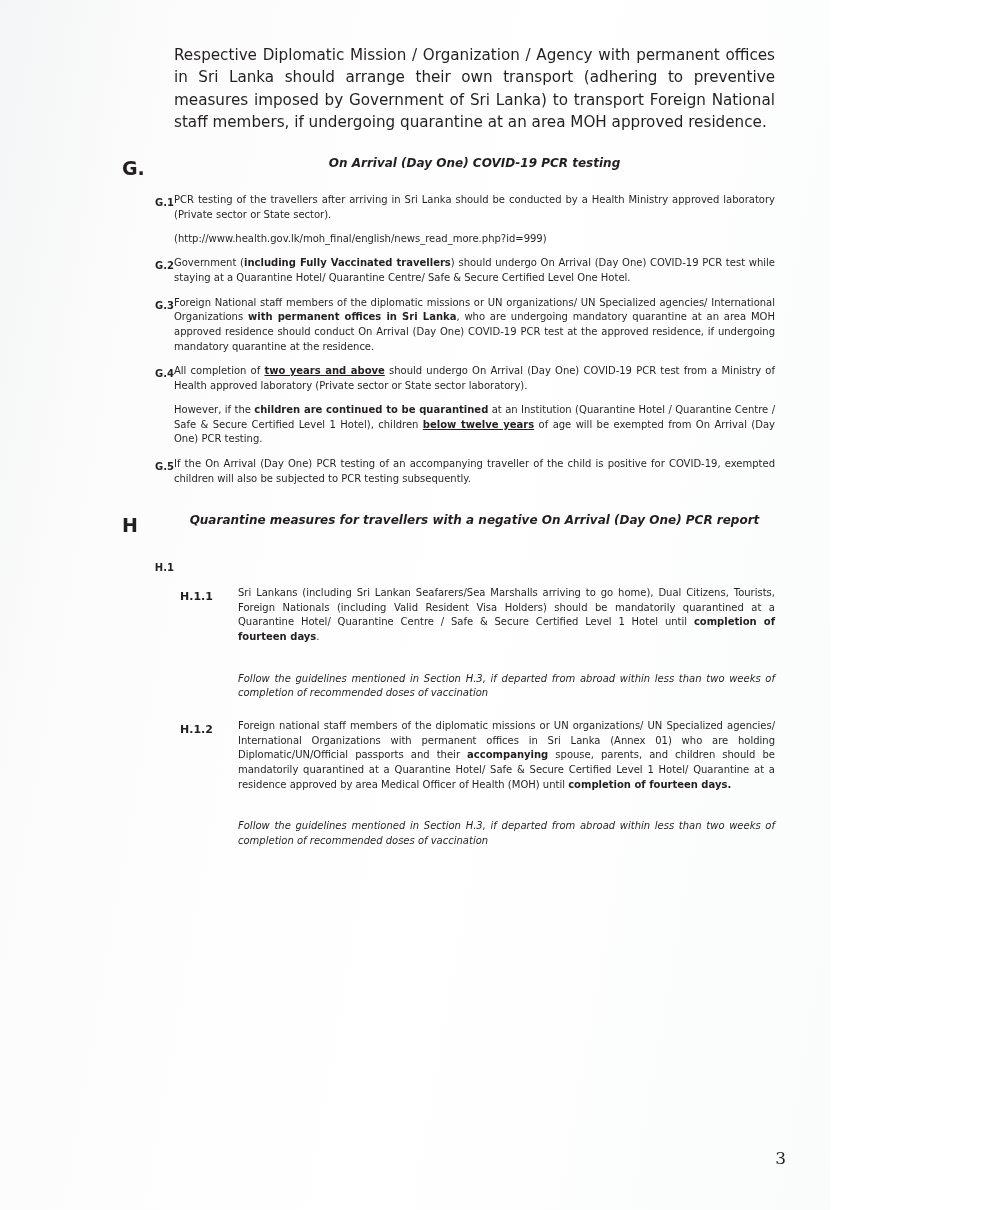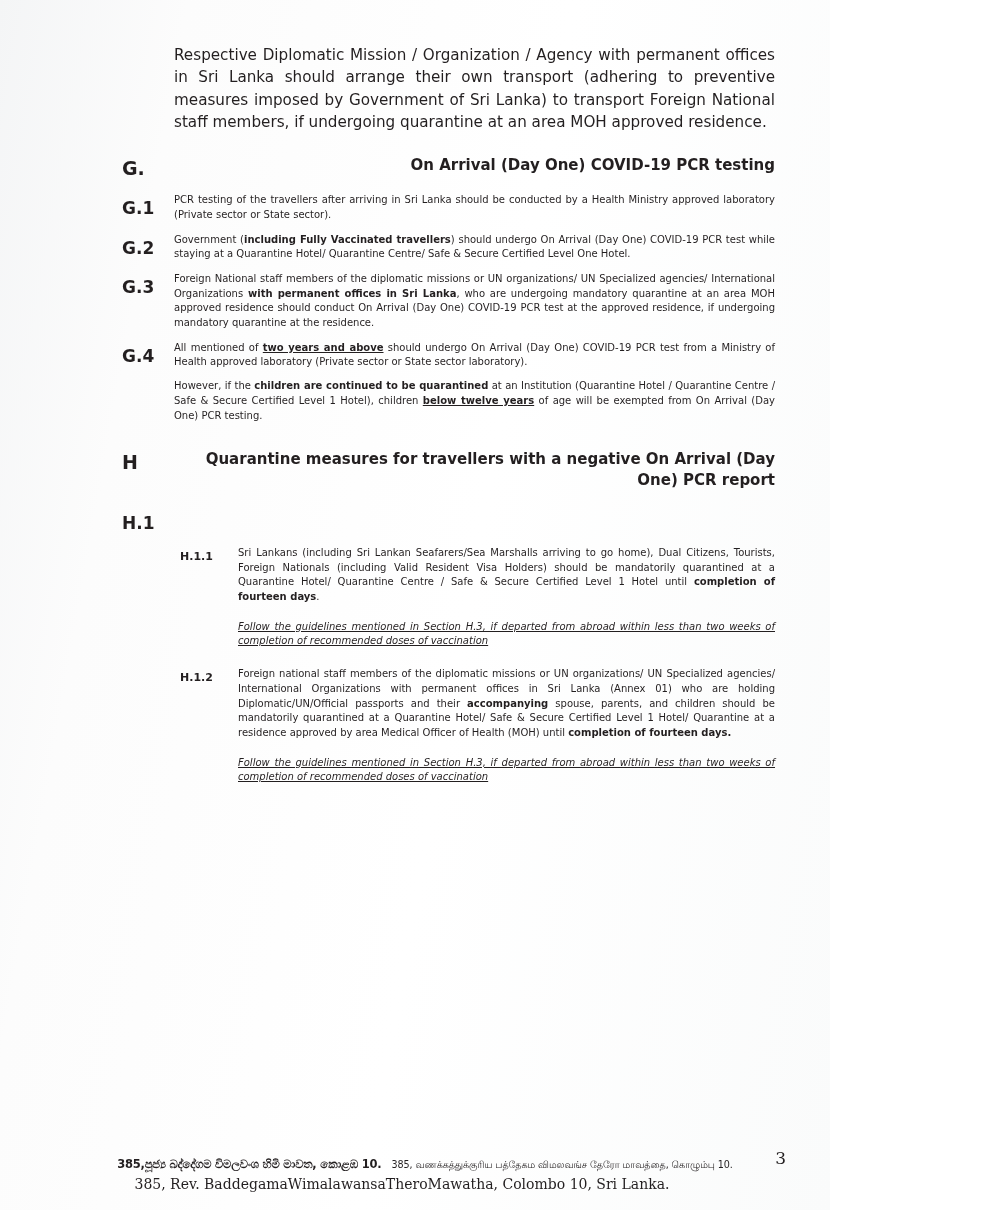--- a/index.html
+++ b/index.html
@@ -47,33 +47,34 @@
   .blk .bdy {
     flex: 1 1 auto;
     color: #231f20;
     text-align: justify;
     text-justify: inter-word;
     line-height: 1.47;
     font-size: 10px;
   }
 
   
-  .lvl1 > .lbl { width: 52px; font-size: 17px; padding-top: 3px; }
+  .lvl1 > .lbl { width: 52px; font-size: 10px; padding-top: 3px; text-align: right; }
 
   
   .lvl2 { margin-left: 58px; }
   .lvl2 > .lbl { width: 58px; font-size: 11px; padding-top: 3px; }
 
   
   .heading > .lbl { width: 52px; font-size: 19px; padding-top: 0; }
   .heading > .bdy {
-    font-size: 15px;
+    font-size: 12px;
     font-weight: bold;
     line-height: 1.36;
-    text-align: right;
+    text-align: center;
+    font-style: italic;
   }
 
   
   .para-plain {
     margin-left: 52px;
     color: #231f20;
     font-size: 15.2px;
     line-height: 1.47;
     text-align: justify;
     margin-bottom: 10px;
@@ -83,24 +84,23 @@
     margin-left: 52px;
     margin-bottom: 22px;
   }
 
   .sub-para {
     margin-top: 9px;
     text-align: justify;
   }
   .note-italic {
     font-style: italic;
-    margin-top: 15px;
-    text-align: justify;
-    line-height: 1.47;
-    text-decoration: underline;
+    margin-top: 27px;
+    text-align: justify;
+    line-height: 1.47;
   }
 
   b, .b { font-weight: bold; }
   .u { text-decoration: underline; font-weight: bold; }
 
   .gap-sm { height: 8px; }
   .gap-md { height: 16px; }
 
   
   .footer {
@@ -154,41 +154,46 @@
 
     <div class="blk heading">
       <div class="lbl">G.</div>
       <div class="bdy">On Arrival (Day One) COVID-19 PCR testing</div>
     </div>
 
     <div class="blk lvl1">
       <div class="lbl">G.1</div>
       <div class="bdy">
         <div>PCR testing of the travellers after arriving in Sri Lanka should be conducted by a Health Ministry approved laboratory (Private sector or State sector).</div>
+        <div class="sub-para">(http://www.health.gov.lk/moh_final/english/news_read_more.php?id=999)</div>
       </div>
     </div>
 
     <div class="blk lvl1">
       <div class="lbl">G.2</div>
       <div class="bdy"><span>Government (</span><span class="b">including Fully Vaccinated travellers</span><span>) should undergo On Arrival (Day One) COVID-19 PCR test while staying at a Quarantine Hotel/ Quarantine Centre/ Safe &amp; Secure Certified Level One Hotel.</span></div>
     </div>
 
     <div class="blk lvl1">
       <div class="lbl">G.3</div>
       <div class="bdy"><span>Foreign National staff members of the diplomatic missions or UN organizations/ UN Specialized agencies/ International Organizations </span><span class="b">with permanent offices in Sri Lanka</span><span>, who are undergoing mandatory quarantine at an area MOH approved residence should conduct On Arrival (Day One) COVID-19 PCR test at the approved residence, if undergoing mandatory quarantine at the residence.</span></div>
     </div>
 
     <div class="blk lvl1">
       <div class="lbl">G.4</div>
       <div class="bdy">
-        <div><span>All mentioned of </span><span class="u">two years and above</span><span> should undergo On Arrival (Day One) COVID-19 PCR test from a Ministry of Health approved laboratory (Private sector or State sector laboratory).</span></div>
+        <div><span>All completion of </span><span class="u">two years and above</span><span> should undergo On Arrival (Day One) COVID-19 PCR test from a Ministry of Health approved laboratory (Private sector or State sector laboratory).</span></div>
         <div class="sub-para"><span>However, if the </span><span class="b">children are continued to be quarantined</span><span> at an Institution (Quarantine Hotel / Quarantine Centre / Safe &amp; Secure Certified Level 1 Hotel), children </span><span class="u">below twelve years</span><span> of age will be exempted from On Arrival (Day One) PCR testing.</span></div>
       </div>
     </div>
 
+    <div class="blk lvl1">
+      <div class="lbl">G.5</div>
+      <div class="bdy"><span>If the On Arrival (Day One) PCR testing of an accompanying traveller of the child is positive for COVID-19, exempted children will also be subjected to PCR testing subsequently.</span></div>
+    </div>
 
     <div class="gap-md"></div>
 
     <div class="blk heading">
       <div class="lbl">H</div>
       <div class="bdy">Quarantine measures for travellers with a negative On Arrival (Day One) PCR report</div>
     </div>
 
     <div class="gap-sm"></div>
 
@@ -211,21 +216,15 @@
     <div class="blk lvl2">
       <div class="lbl">H.1.2</div>
       <div class="bdy">
         <div><span>Foreign national staff members of the diplomatic missions or UN organizations/ UN Specialized agencies/ International Organizations with permanent offices in Sri Lanka (Annex 01) who are holding Diplomatic/UN/Official passports and their </span><span class="b">accompanying</span><span> spouse, parents, and children should be mandatorily quarantined at a Quarantine Hotel/ Safe &amp; Secure Certified Level 1 Hotel/ Quarantine at a residence approved by area Medical Officer of Health (MOH) until </span><span class="b">completion of fourteen days.</span></div>
         <div class="note-italic">Follow the guidelines mentioned in Section H.3, if departed from abroad within less than two weeks of completion of recommended doses of vaccination</div>
       </div>
     </div>
 
   </div>
 
-  <div class="footer">
-    <div class="footer-line1">
-      <span class="f-sin">385,පූජ්‍ය බද්දේගම විමලවංශ හිමි මාවත, කොළඹ 10.</span><span class="f-tam">385, வணக்கத்துக்குரிய பத்தேகம விமலவங்ச தேரோ மாவத்தை, கொழும்பு 10.</span>
-    </div>
-    <div class="footer-line2">385, Rev. BaddegamaWimalawansaTheroMawatha, Colombo 10, Sri Lanka.</div>
-  </div>
 
   <div class="page-number">3</div>
 </div>
 
 </body></html>

